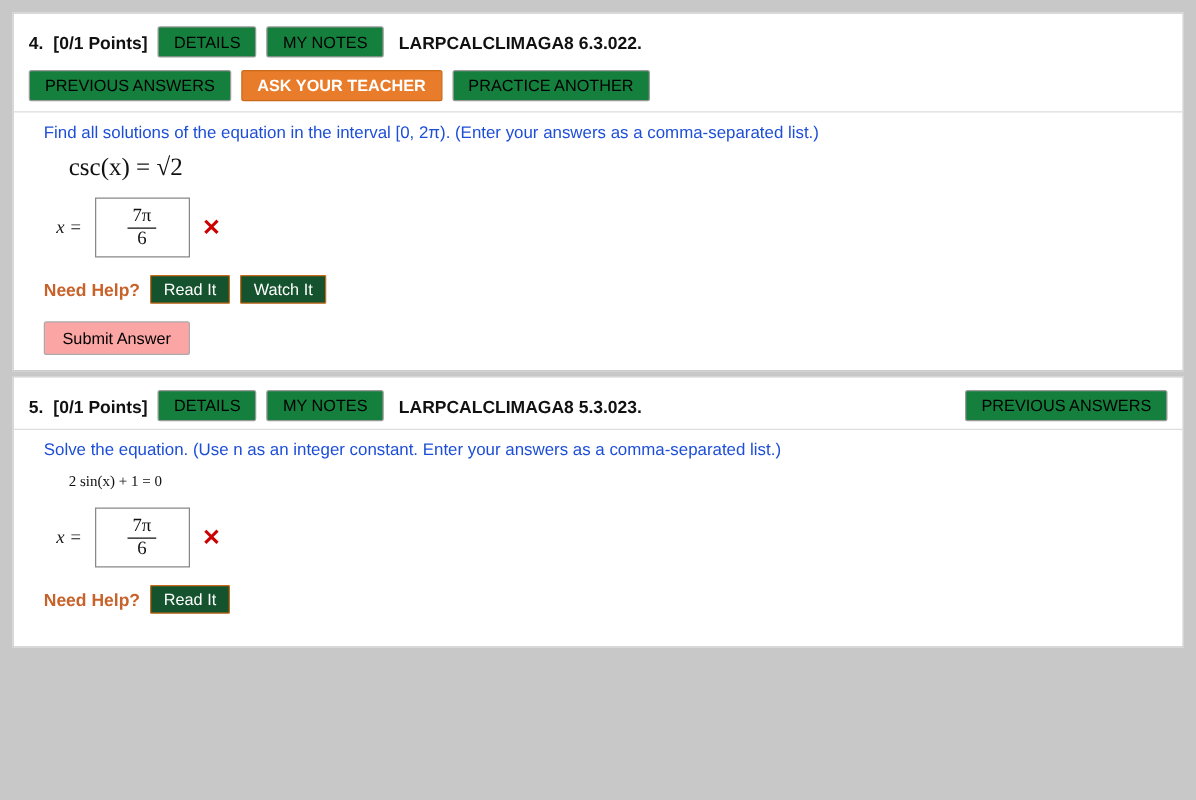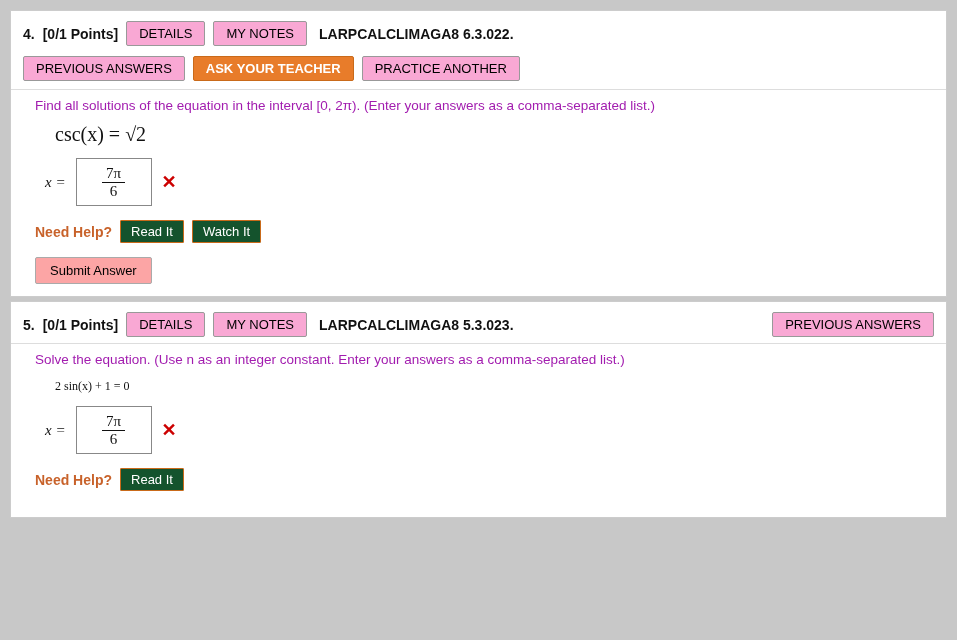--- a/index.html
+++ b/index.html
@@ -27,21 +27,21 @@
       padding: 10px 12px 6px 12px;
       flex-wrap: wrap;
     }
     .question-number {
       font-weight: bold;
       font-size: 14px;
       white-space: nowrap;
     }
     .btn {
       border: 1px solid #999;
-      background: #f9a8d4;
+      background: #15803d;
       padding: 4px 12px;
       font-size: 13px;
       cursor: pointer;
       border-radius: 2px;
       font-weight: normal;
     }
     .btn-orange {
       background: #e87c2a;
       color: #fff;
       border: 1px solid #c96a1a;
@@ -57,21 +57,21 @@
       gap: 8px;
       padding: 4px 12px 8px 12px;
     }
     .question-body {
       padding: 8px 24px 12px 24px;
       border-top: 1px solid #ddd;
     }
     .problem-text {
       font-size: 13.5px;
       margin-bottom: 10px;
-      color: #a21caf;
+      color: #1d4ed8;
     }
     .equation-line {
       font-size: 15px;
       margin-bottom: 12px;
       margin-left: 20px;
       font-family: 'Times New Roman', serif;
     }
     .answer-row {
       display: flex;
       align-items: center;

